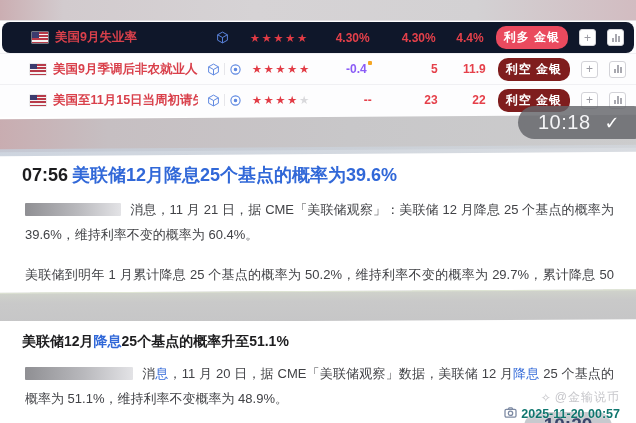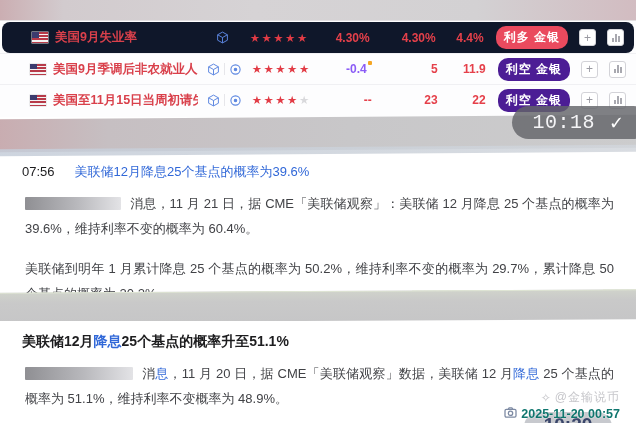--- a/index.html
+++ b/index.html
@@ -47,21 +47,21 @@
   .rev-dot{
     display:inline-block;width:4px;height:4px;background:#f5a623;border-radius:1px;
     vertical-align:top;margin:-1px 0 0 1px;
   }
   .badge{
     flex:0 0 auto;margin-left:12px;min-width:48px;text-align:left;
     color:#fff;font-size:12px;font-weight:bold;letter-spacing:1px;
     padding:3px 8px;border-radius:10px;white-space:nowrap;
   }
   .badge.bullish{background:#ea4a5e;}
-  .badge.bearish{background:#4c1d95;}
+  .badge.bearish{background:#7f1d1d;}
   .sq-btn{
     flex:0 0 17px;width:17px;height:17px;margin-left:11px;
     border:1px solid #d3d3d8;border-radius:3px;box-sizing:border-box;
     display:flex;align-items:center;justify-content:center;
     color:#9a9aa2;font-size:12px;line-height:1;background:#fff;cursor:pointer;
   }
   .sq-btn .bars{display:flex;align-items:flex-end;gap:1px;}
   .sq-btn .bars i{display:block;width:2px;background:#a9a9b0;}
   .bars i:nth-child(1){height:4px;}.bars i:nth-child(2){height:8px;}.bars i:nth-child(3){height:6px;}
   
@@ -74,26 +74,26 @@
   .band1::after{
     content:"";position:absolute;left:0;right:0;bottom:-4px;height:7px;
     background:linear-gradient(90deg,#c5cdd9 0%,#ccd2da 60%,#d2d6dc 100%);opacity:.85;
   }
   .toast{
     position:absolute;top:106px;right:-14px;height:33px;min-width:132px;
     background:rgba(99,100,105,.82);border-radius:17px;
     display:flex;align-items:center;justify-content:flex-start;
     padding:0 26px 0 20px;box-sizing:border-box;z-index:5;
   }
-  .toast .t-time{color:#f4f4f6;font-size:20px;letter-spacing:.5px;font-family:Liberation Mono, monospace;}
+  .toast .t-time{color:#f4f4f6;font-size:20px;letter-spacing:.5px;}
   .toast .t-check{color:#fff;font-size:18px;margin-left:14px;font-weight:bold;}
   
   .panel{background:#fff;padding:0 22px;box-sizing:border-box;}
   .panel1{height:141px;padding-top:13px;}
-  .news-head{display:flex;align-items:baseline;gap:20px;font-size:13px;font-weight:normal;}
+  .news-head{display:flex;align-items:baseline;gap:4px;font-size:18px;font-weight:bold;}
   .news-time{color:#1c1c1e;}
   .news-title-link{color:#3168d8;cursor:pointer;}
   .para{
     font-size:13px;color:#414246;line-height:1.95;margin:10px 0 0 3px;
     text-align:justify;
   }
   .para.second{margin-top:14px;}
   .blur-src{
     display:inline-block;vertical-align:-2px;height:13px;border-radius:1px;
     background:linear-gradient(90deg,#8f8f93,#b9b9bd 55%,#e3e3e6);

